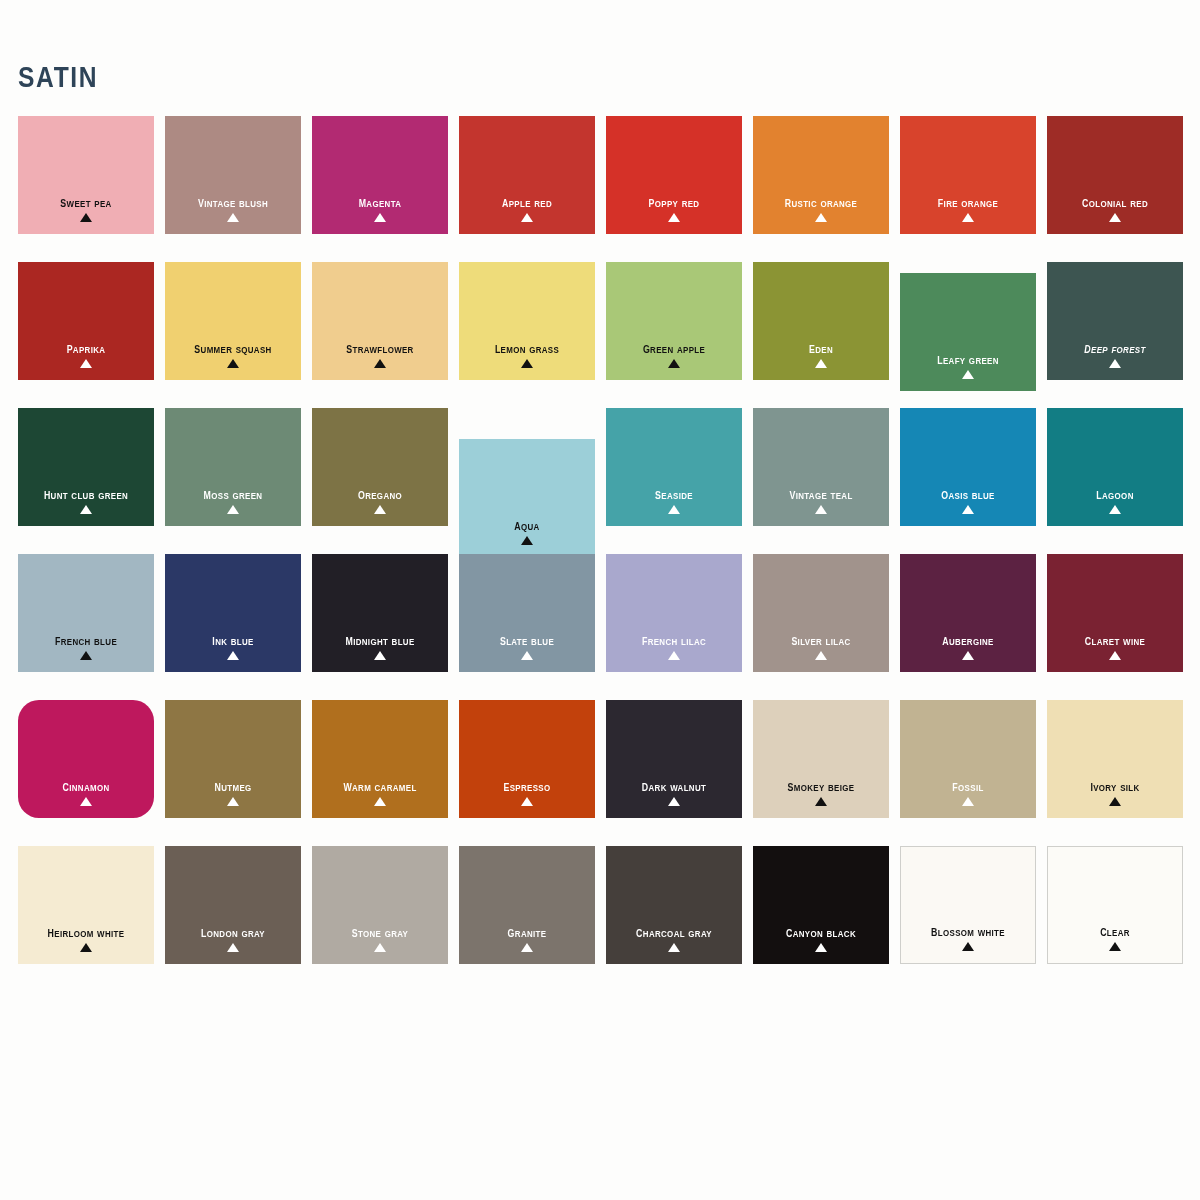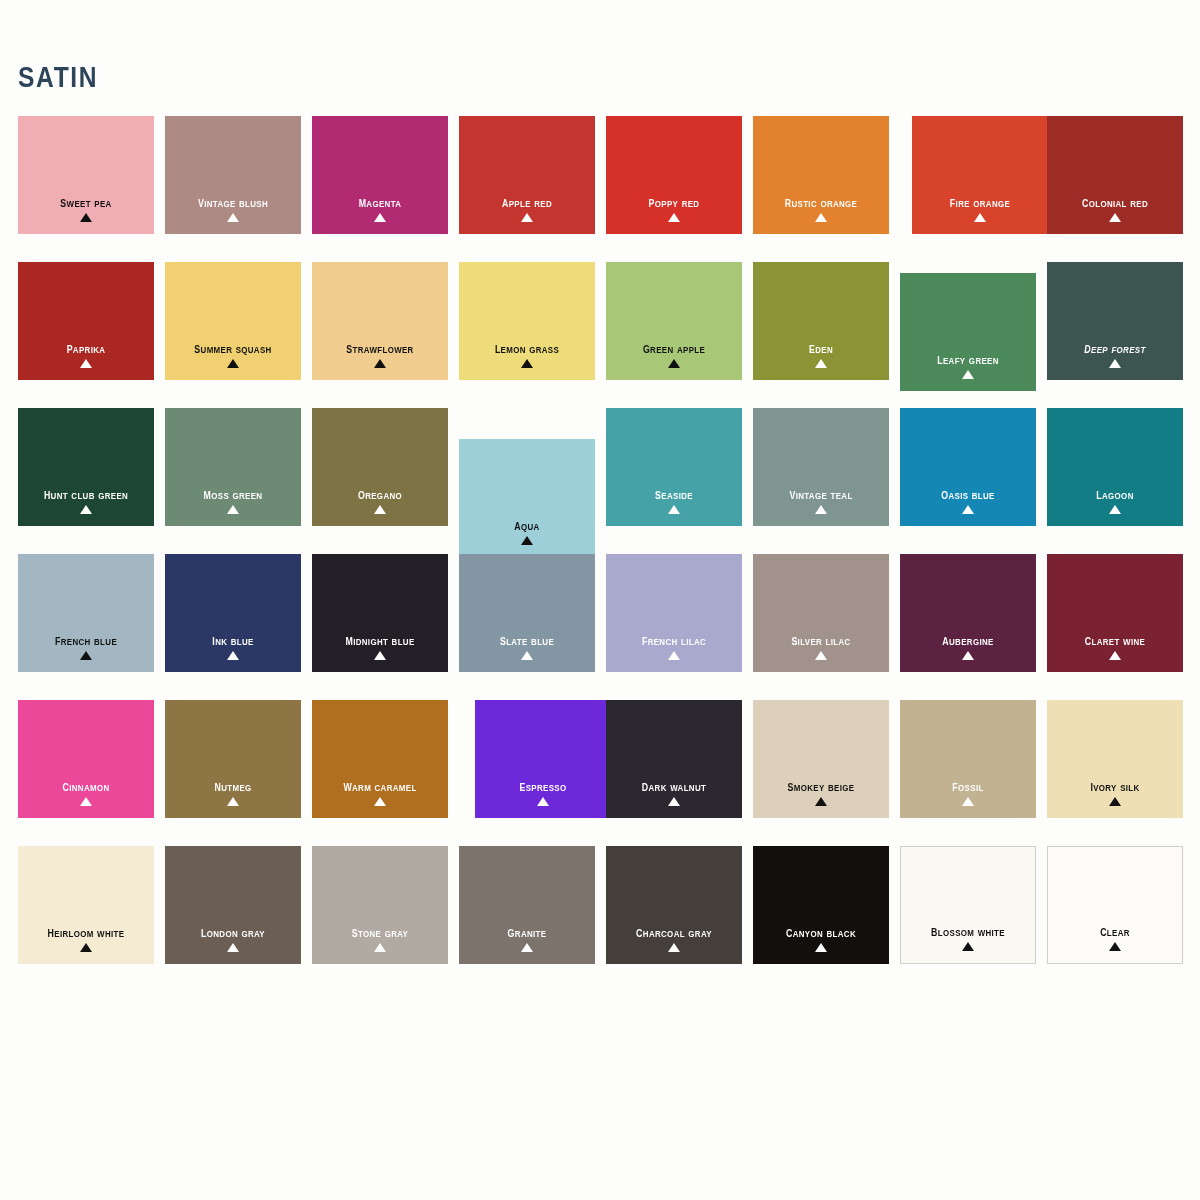--- a/index.html
+++ b/index.html
@@ -110,21 +110,21 @@
         <div class="swatch-arrow" style="border-bottom-color: rgb(255, 255, 255);"></div>
       </div>
       <div class="swatch" style="background: rgb(213, 49, 40);">
         <div class="swatch-label" style="color: rgb(255, 255, 255);">Poppy Red</div>
         <div class="swatch-arrow" style="border-bottom-color: rgb(255, 255, 255);"></div>
       </div>
       <div class="swatch" style="background: rgb(226, 130, 47);">
         <div class="swatch-label" style="color: rgb(255, 255, 255);">Rustic Orange</div>
         <div class="swatch-arrow" style="border-bottom-color: rgb(255, 255, 255);"></div>
       </div>
-      <div class="swatch" style="background: rgb(216, 67, 44); margin-left: 12px;">
+      <div class="swatch" style="background: rgb(216, 67, 44);">
         <div class="swatch-label" style="color: rgb(255, 255, 255);">Fire Orange</div>
         <div class="swatch-arrow" style="border-bottom-color: rgb(255, 255, 255);"></div>
       </div>
       <div class="swatch" style="background: rgb(158, 44, 38);">
         <div class="swatch-label" style="color: rgb(255, 255, 255);">Colonial Red</div>
         <div class="swatch-arrow" style="border-bottom-color: rgb(255, 255, 255);"></div>
       </div>
       <div class="swatch" style="background: rgb(171, 39, 34);">
         <div class="swatch-label" style="color: rgb(255, 255, 255);">Paprika</div>
         <div class="swatch-arrow" style="border-bottom-color: rgb(255, 255, 255);"></div>
@@ -214,33 +214,33 @@
         <div class="swatch-arrow" style="border-bottom-color: rgb(255, 255, 255);"></div>
       </div>
       <div class="swatch" style="background: rgb(92, 34, 66);">
         <div class="swatch-label" style="color: rgb(255, 255, 255);">Aubergine</div>
         <div class="swatch-arrow" style="border-bottom-color: rgb(255, 255, 255);"></div>
       </div>
       <div class="swatch" style="background: rgb(122, 34, 50);">
         <div class="swatch-label" style="color: rgb(255, 255, 255);">Claret Wine</div>
         <div class="swatch-arrow" style="border-bottom-color: rgb(255, 255, 255);"></div>
       </div>
-      <div class="swatch" style="background: #ec4899;">
+      <div class="swatch" style="background: #be185d; border-radius: 21px;">
         <div class="swatch-label" style="color: rgb(255, 255, 255);">Cinnamon</div>
         <div class="swatch-arrow" style="border-bottom-color: rgb(255, 255, 255);"></div>
       </div>
       <div class="swatch" style="background: rgb(142, 118, 68);">
         <div class="swatch-label" style="color: rgb(255, 255, 255);">Nutmeg</div>
         <div class="swatch-arrow" style="border-bottom-color: rgb(255, 255, 255);"></div>
       </div>
       <div class="swatch" style="background: rgb(176, 111, 30);">
         <div class="swatch-label" style="color: rgb(255, 255, 255);">Warm Caramel</div>
         <div class="swatch-arrow" style="border-bottom-color: rgb(255, 255, 255);"></div>
       </div>
-      <div class="swatch" style="background: #6d28d9; margin-left: 16px;">
+      <div class="swatch" style="background: #c2410c;">
         <div class="swatch-label" style="color: rgb(255, 255, 255);">Espresso</div>
         <div class="swatch-arrow" style="border-bottom-color: rgb(255, 255, 255);"></div>
       </div>
       <div class="swatch" style="background: rgb(44, 40, 48);">
         <div class="swatch-label" style="color: rgb(255, 255, 255);">Dark Walnut</div>
         <div class="swatch-arrow" style="border-bottom-color: rgb(255, 255, 255);"></div>
       </div>
       <div class="swatch" style="background: rgb(221, 208, 187);">
         <div class="swatch-label" style="color: rgb(17, 17, 17);">Smokey Beige</div>
         <div class="swatch-arrow" style="border-bottom-color: rgb(17, 17, 17);"></div>

